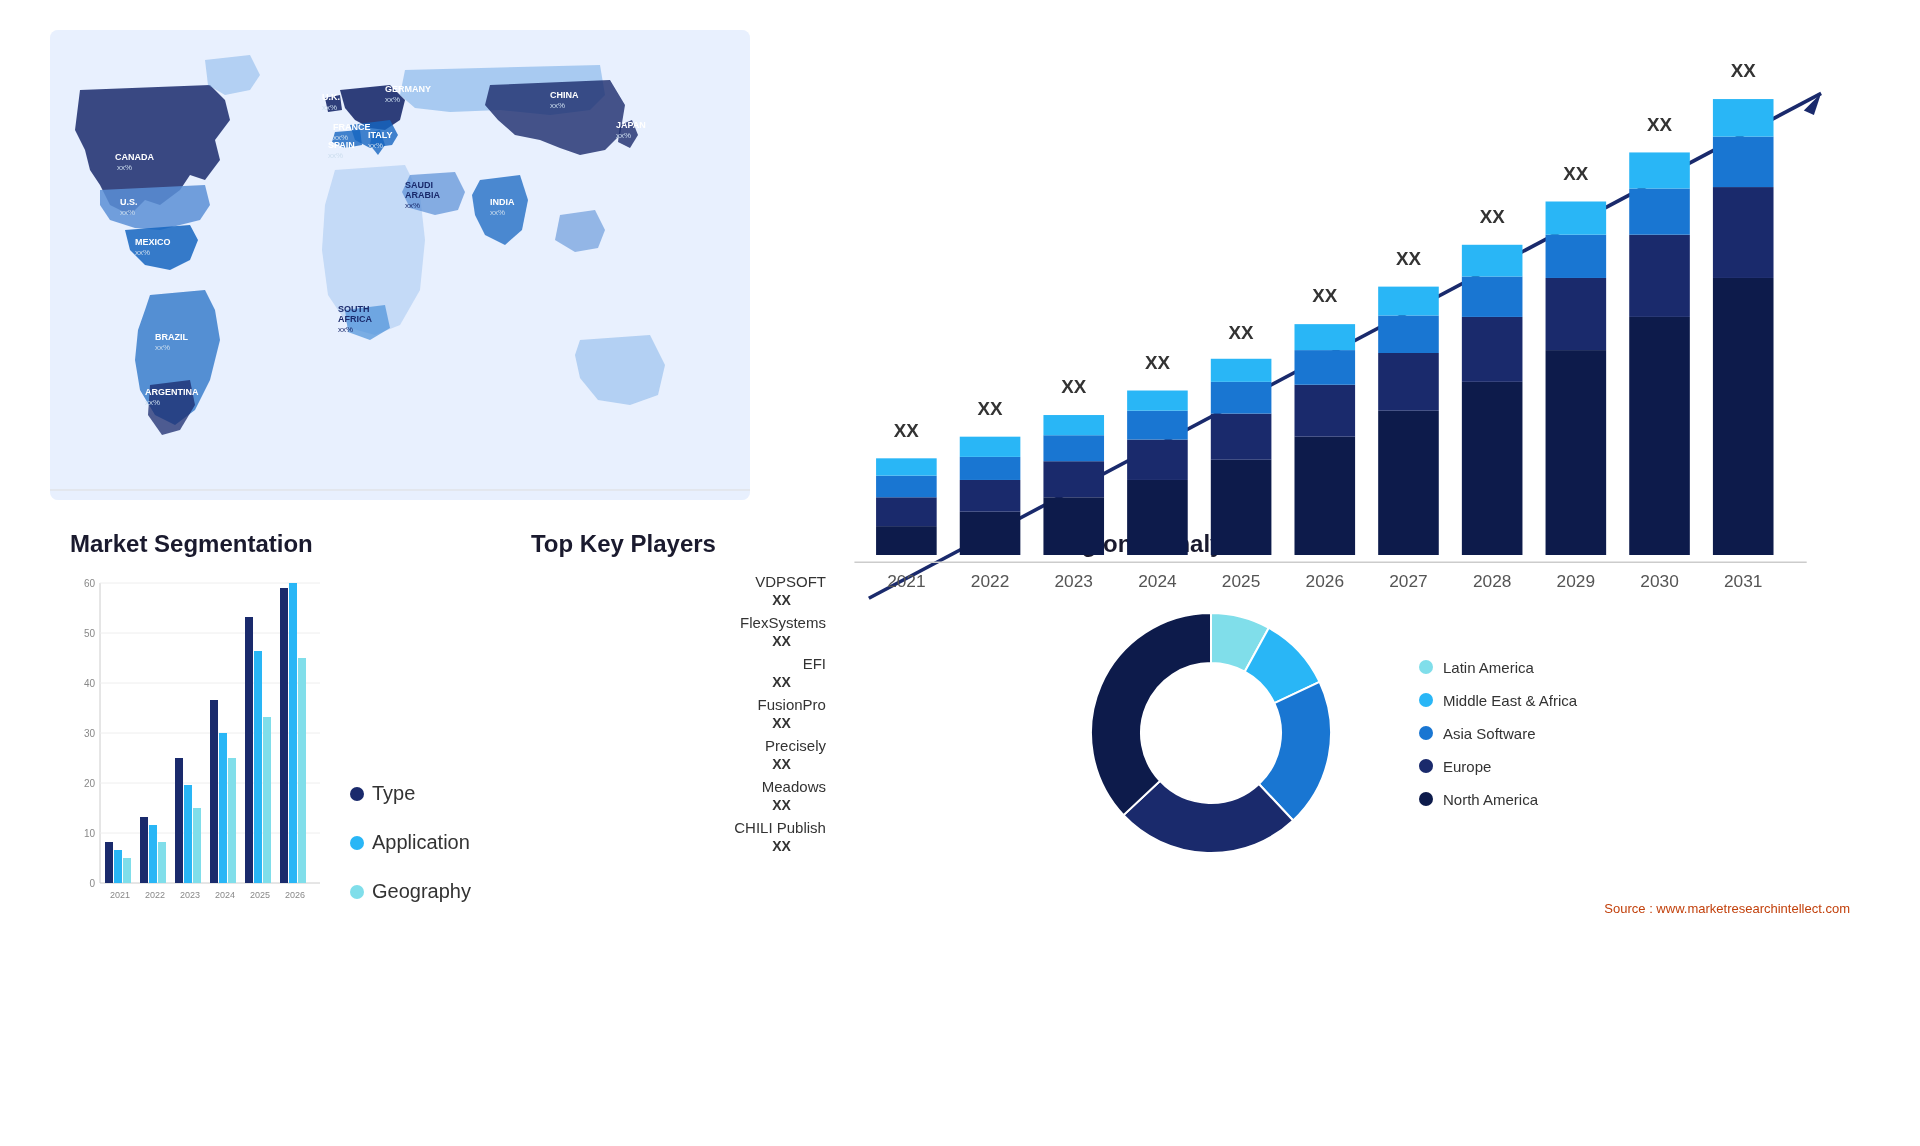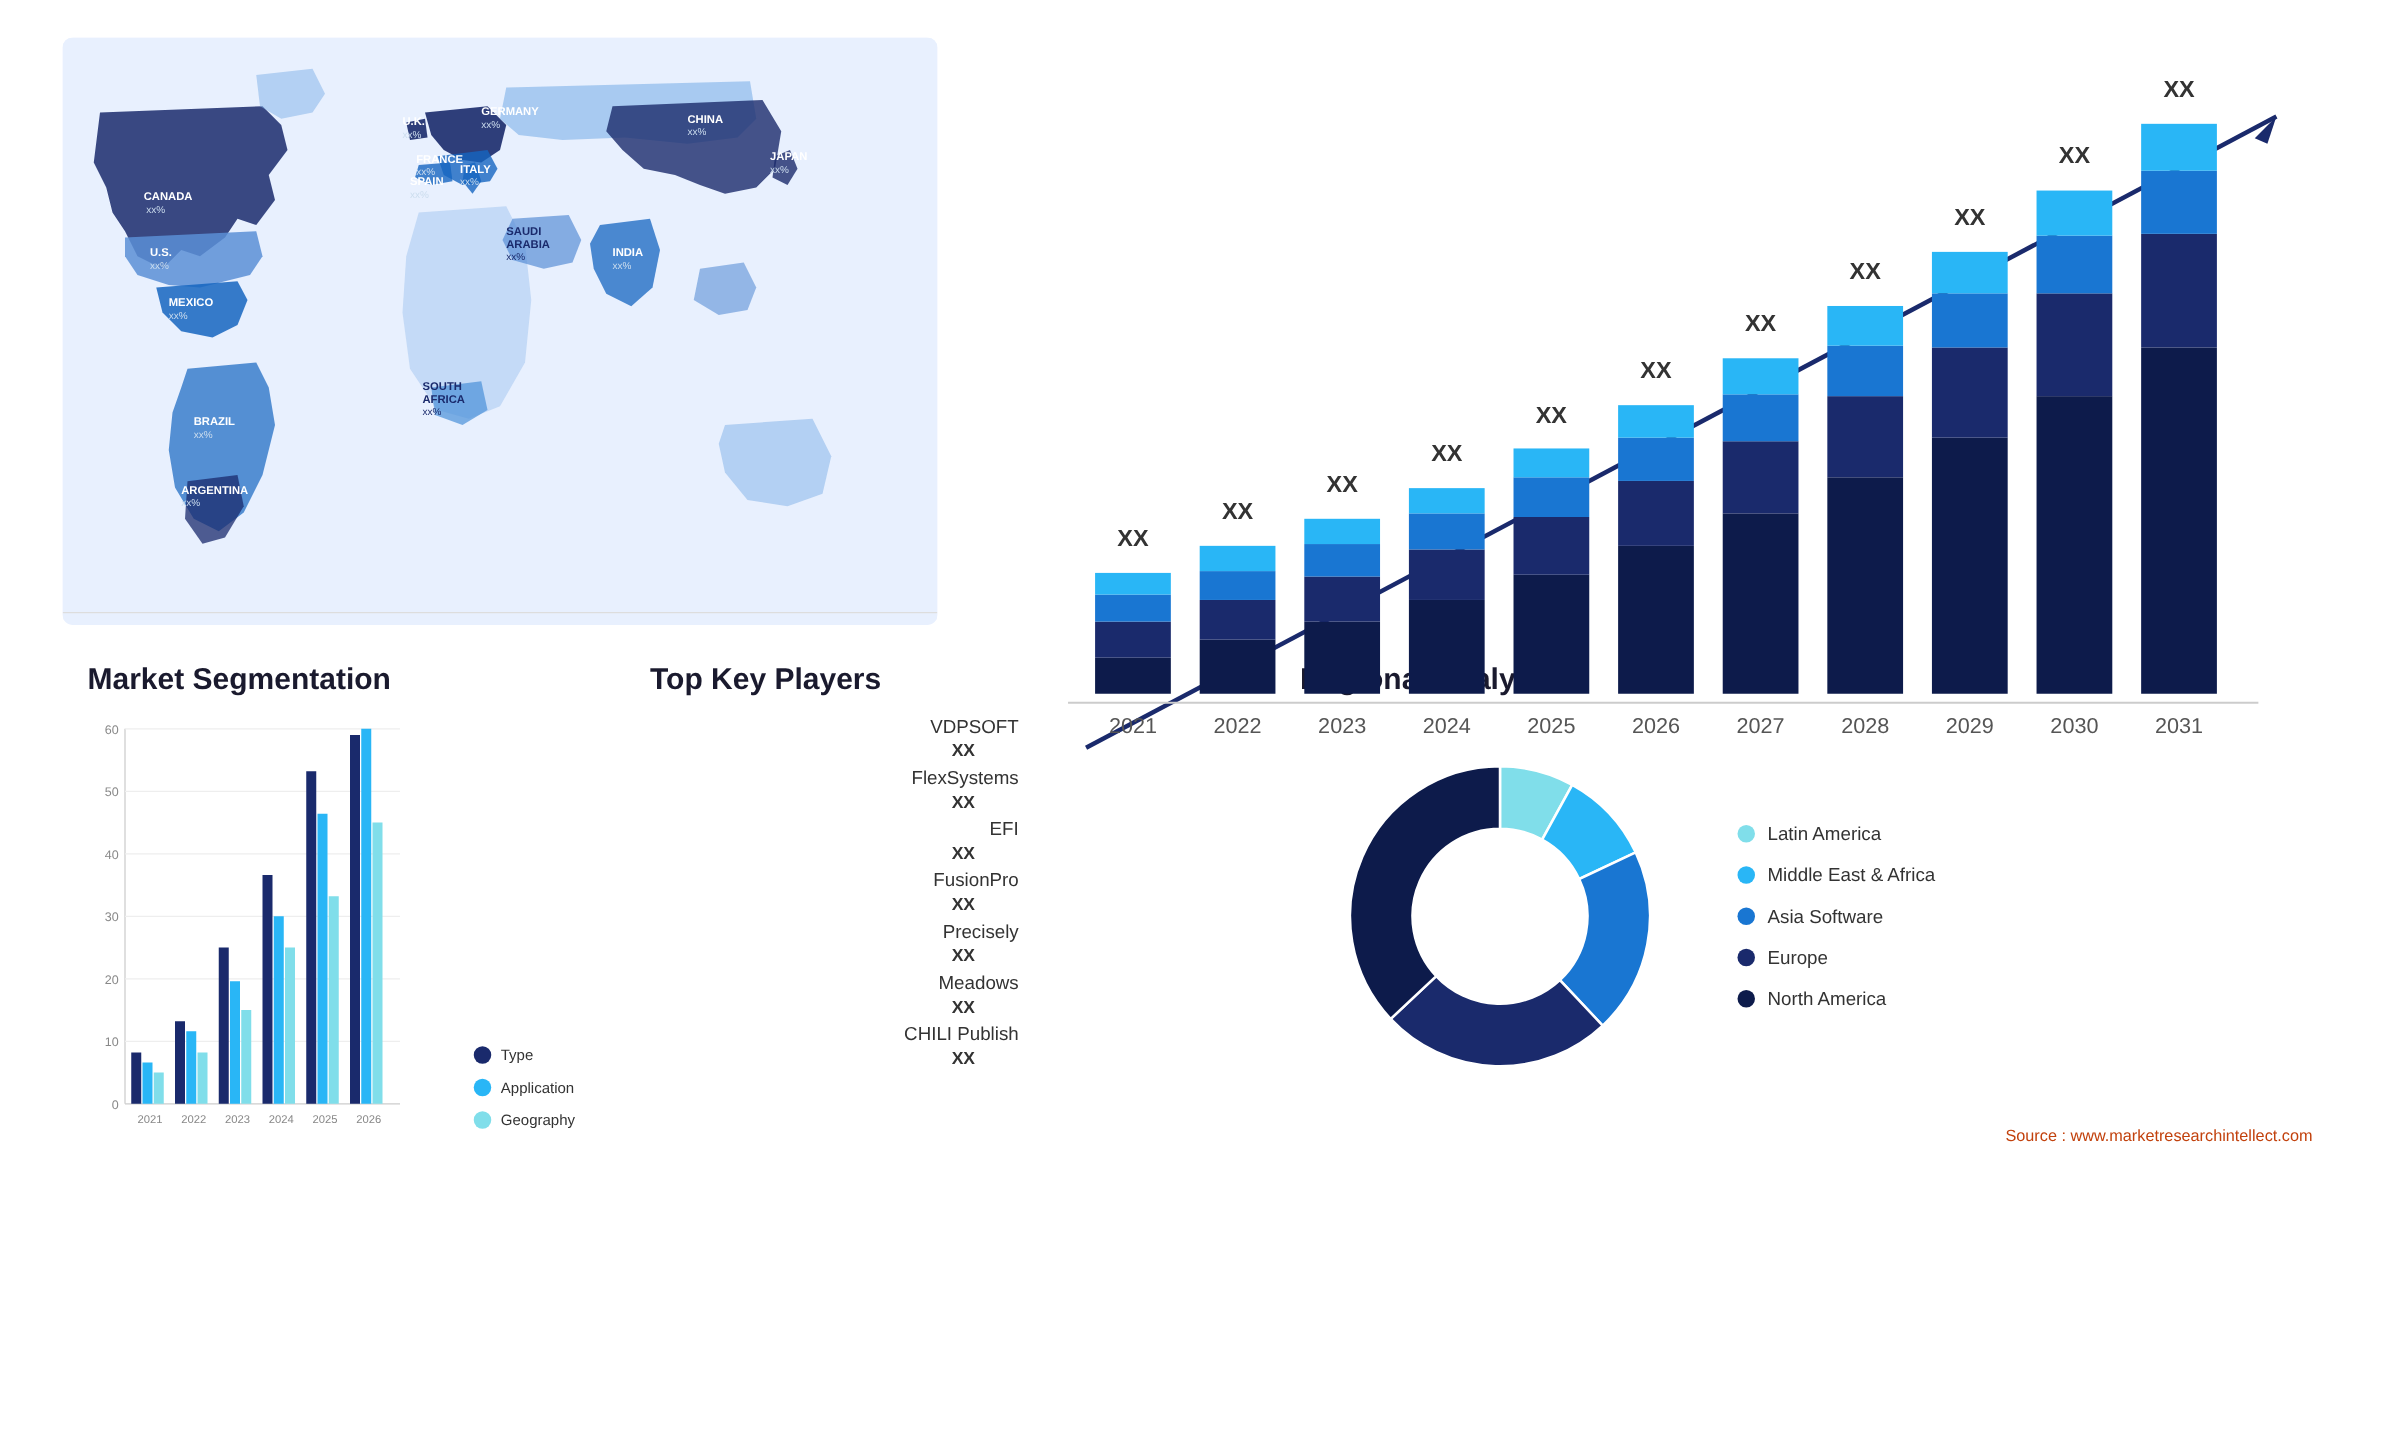--- a/index.html
+++ b/index.html
@@ -114,22 +114,23 @@
     .seg-legend {
       display: flex;
       flex-direction: column;
       gap: 12px;
       padding-bottom: 50px;
     }
     .legend-item {
       display: flex;
       align-items: center;
       gap: 8px;
-      font-size: 12px;
+      font-size: 20px;
       color: #333;
+      margin-top: 14px;
     }
     .legend-dot {
       width: 14px;
       height: 14px;
       border-radius: 50%;
     }
 
     
     .players-container {
       flex: 0 0 500px;
@@ -169,21 +170,21 @@
     }
 
     
     .regional-container {
       flex: 1;
       padding: 10px 20px;
     }
     .donut-area {
       display: flex;
       align-items: center;
-      gap: 30px;
+      gap: 48px;
     }
     .regional-legend {
       display: flex;
       flex-direction: column;
       gap: 16px;
     }
     .regional-legend-item {
       display: flex;
       align-items: center;
       gap: 10px;

